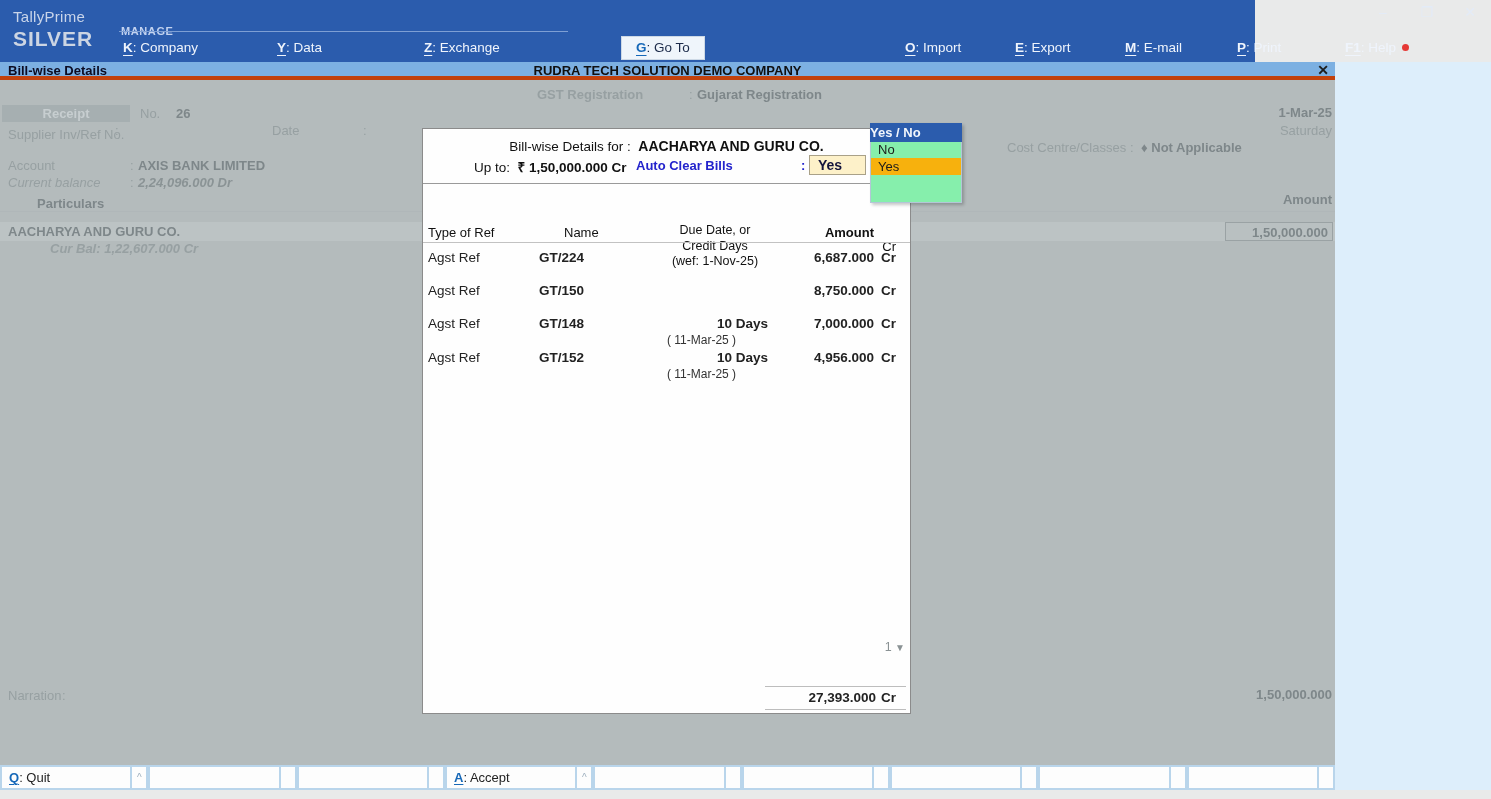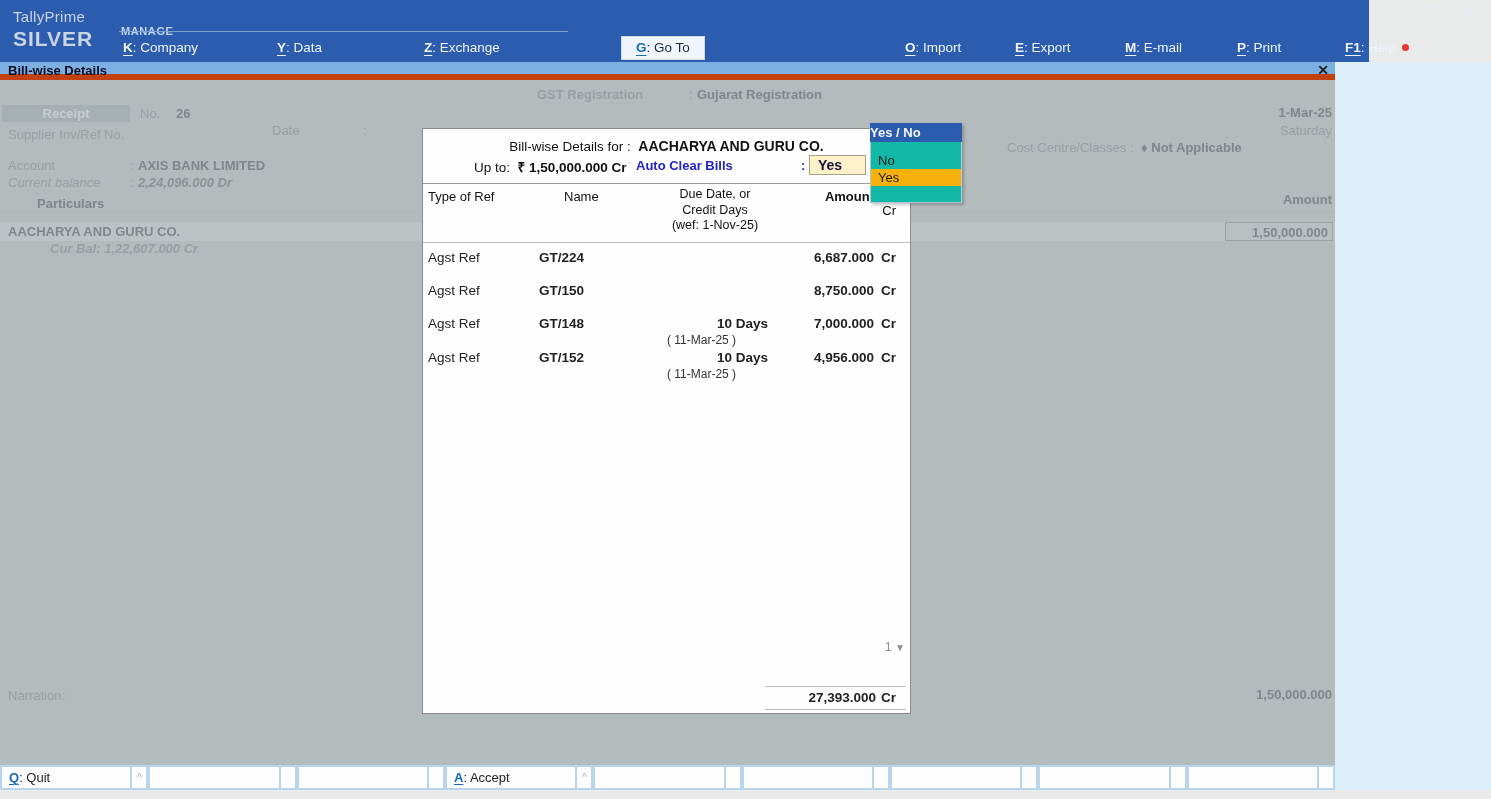--- a/index.html
+++ b/index.html
@@ -1,34 +1,34 @@
 <!DOCTYPE html>
 <html style="--topbar: #2b5cad; --titlebar: #7cb0e2; --panel: #ddeefb; --dimbg: #b4bbbc; --bottombar: #b9d5eb; --amber: #f7b10d; --link: #2323cc; --fieldbg: #fdf1c9; --reddot: #e53935;"><head>
 <meta charset="utf-8">
 <style>
   * { margin:0; padding:0; box-sizing:border-box; }
   html,body { width:1491px; height:799px; overflow:hidden; }
   body { font-family:"Liberation Sans", sans-serif; font-size:13px; color:#222; position:relative; background:#e9eaea; }
 
   
-  .topbar { position:absolute; left:0; top:0; width:1369px; height:62px; background:var(--topbar); }
+  .topbar { position:absolute; left:0; top:0; width:1255px; height:62px; background:var(--topbar); }
   .brand { position:absolute; left:13px; top:8px; color:#c9d5ea; }
   .brand .b1 { font-size:15px; letter-spacing:.3px; }
   .brand .b2 { font-size:21px; font-weight:bold; letter-spacing:1px; color:#ccd5e3; margin-top:2px; }
   .manage { position:absolute; left:121px; top:25px; font-size:11px; font-weight:bold; color:#c3d3f0; letter-spacing:.6px; }
   .manage-rule { position:absolute; left:119px; top:31px; width:449px; height:1px; background:#7e9fd4; }
   .mitem { position:absolute; top:40px; color:#eff4fc; font-size:13.5px; white-space:nowrap; cursor:default; }
   .mitem .hk { font-weight:bold; text-decoration:underline; text-underline-offset:3px; }
   .mitem.active { top:36px; background:#eff5fb; color:#1c2b4a; padding:3px 14px 4px 14px; border:1px solid #cdd9e6; }
   .mitem.active .hk { color:#1668b8; }
   .reddot { display:inline-block; width:7px; height:7px; border-radius:50%; background:var(--reddot); margin-left:6px; vertical-align:1px; }
   .winbtn { position:absolute; top:0; width:34px; height:24px; color:#e3ebf7; font-size:14px; text-align:center; line-height:24px; }
 
   
-  .titlebar { position:absolute; left:0; top:62px; width:1335px; height:18px; background:var(--titlebar); border-bottom:6px solid #c2410c;padding-left:48px; }
+  .titlebar { position:absolute; left:0; top:62px; width:1335px; height:18px; background:var(--titlebar); border-bottom:4px solid #c2410c;padding-left:48px; }
   .titlebar .scr { position:absolute; left:8px; top:1px; font-weight:bold; font-size:13px; color:#0c0c22; }
   .titlebar .comp { position:absolute; left:0; right:0; top:1px; text-align:center; font-weight:bold; font-size:13px; color:#101010; }
   .titlebar .tclose { position:absolute; right:6px; top:0px; font-weight:bold; font-size:14px; color:#1d1d1d; cursor:default; }
 
   
   .sidepanel { position:absolute; left:1335px; top:62px; width:156px; height:728px; background:var(--panel); }
   .bottomstrip { position:absolute; left:0; top:790px; width:1491px; height:9px; background:#e9eaea; }
 
   
   .main { position:absolute; left:0; top:80px; width:1335px; height:685px; background:var(--dimbg); }
@@ -53,21 +53,21 @@
   .dialog { position:absolute; left:422px; top:128px; width:489px; height:586px; background:#fefefe; border:1px solid #8b8b8b; z-index:5; }
   .dlg-head { position:absolute; left:0; top:0; width:100%; height:55px; border-bottom:1px solid #9a9a9a; }
   .dlg-line1 { position:absolute; top:9px; width:100%; text-align:center; font-size:13.5px; color:#111; }
   .dlg-line1 .pty { font-weight:bold; font-size:14px; }
   .dlg-upto { position:absolute; left:51px; top:29px; font-size:13.5px; color:#111; white-space:nowrap; }
   .dlg-upto .uv { font-weight:bold; }
   .dlg-link { position:absolute; left:213px; top:29px; color:var(--link); font-weight:bold; font-size:13px; }
   .dlg-colon { position:absolute; left:378px; top:29px; color:var(--link); font-weight:bold; }
   .yesbox { position:absolute; left:386px; top:26px; width:57px; height:20px; background:var(--fieldbg); border:1px solid #a9a188; font-weight:bold; font-size:14px; color:#14143c; padding:1px 0 0 8px; }
 
-  .th { position:absolute; font-size:13px; color:#111; white-space:nowrap; }
+  .th { position:absolute; font-size:13px; color:#111; white-space:nowrap;margin-top:36px; }
   .th.b { font-weight:bold; }
   .thdr-rule { position:absolute; left:0; top:113px; width:100%; height:1px; background:#c2c2c2; }
 
   .drow { position:absolute; left:0; width:100%; height:33px; font-size:13.5px; }
   .c-type { position:absolute; left:5px; top:0; }
   .c-name { position:absolute; left:116px; top:0; font-weight:bold; }
   .c-due  { position:absolute; left:212px; top:0; width:133px; text-align:right; font-weight:bold; }
   .c-duedate { position:absolute; left:212px; top:17px; width:133px; text-align:center; font-size:12px; color:#333; }
   .c-amt  { position:absolute; right:36px; top:0; font-weight:bold; }
   .c-cr   { position:absolute; right:14px; top:0; font-weight:bold; }
@@ -75,21 +75,21 @@
   .pageind { position:absolute; right:5px; top:511px; color:#8a9294; font-size:12.5px; }
   .pageind .arr { font-size:10px; }
   .tot-rule1 { position:absolute; right:4px; top:557px; width:141px; height:1px; background:#bdbdbd; }
   .tot-rule2 { position:absolute; right:4px; top:580px; width:141px; height:1px; background:#bdbdbd; }
   .tot-amt { position:absolute; right:34px; top:561px; font-weight:bold; font-size:13.5px; }
   .tot-cr  { position:absolute; right:14px; top:561px; font-weight:bold; font-size:13.5px; }
 
   
   .dropdown { position:absolute; left:870px; top:123px; width:92px; height:80px; z-index:10; box-shadow:2px 2px 3px rgba(0,0,0,.22); }
   .dd-head { height:19px; background:var(--topbar); color:#f2f6fc; font-weight:bold; font-size:13px; line-height:19px; }
-  .dd-body { height:61px; background:#14b8a6; border:1px solid #b3c6d6; border-top:none; padding-top:11px; }
+  .dd-body { height:61px; background:#86efac; border:1px solid #b3c6d6; border-top:none; }
   .dd-opt { height:16px; line-height:16px; padding-left:7px; font-size:13px; color:#1c1c1c; }
   .dd-opt.sel { background:var(--amber); height:17px; line-height:17px; }
 </style>
 </head>
 <body>
 
 <div class="topbar">
   <div class="brand">
     <div class="b1">TallyPrime</div>
     <div class="b2">SILVER</div>
@@ -107,20 +107,21 @@
   <div class="mitem" style="left:1237px"><span class="hk">P</span><span>: Print</span></div>
   <div class="mitem" style="left:1345px"><span class="hk">F1</span><span>: Help</span><span class="reddot"></span></div>
 
   <div class="winbtn" style="left:1366px">–</div>
   <div class="winbtn" style="left:1410px">❐</div>
   <div class="winbtn" style="left:1453px">✕</div>
 </div>
 
 <div class="titlebar">
   <span class="scr">Bill-wise Details</span>
+  <span class="comp">RUDRA TECH SOLUTION DEMO COMPANY</span>
   <span class="tclose">✕</span>
 </div>
 
 <div class="sidepanel"></div>
 
 <div class="main">
   <span class="abs lbl" style="left:537px; top:7px; font-weight:bold;">GST Registration</span>
   <span class="abs lbl" style="left:689px; top:7px;">:</span>
   <span class="abs vb" style="left:697px; top:7px;">Gujarat Registration</span>
 

